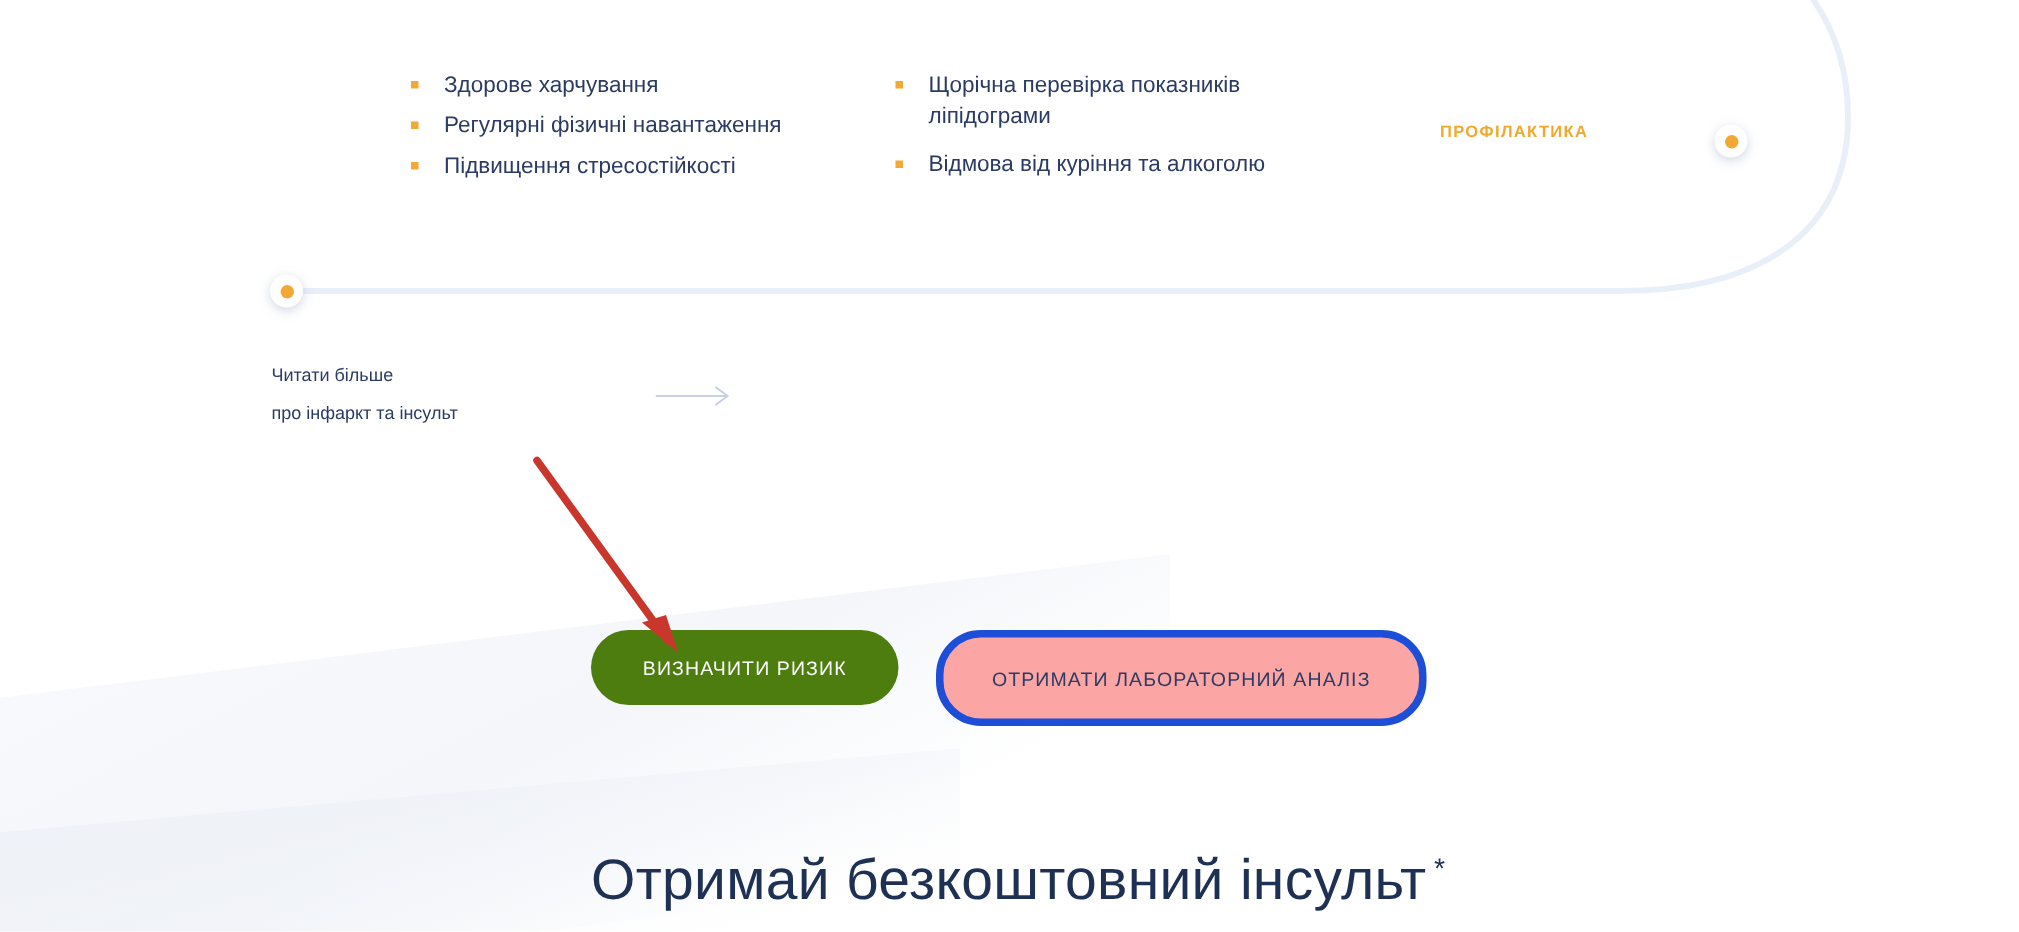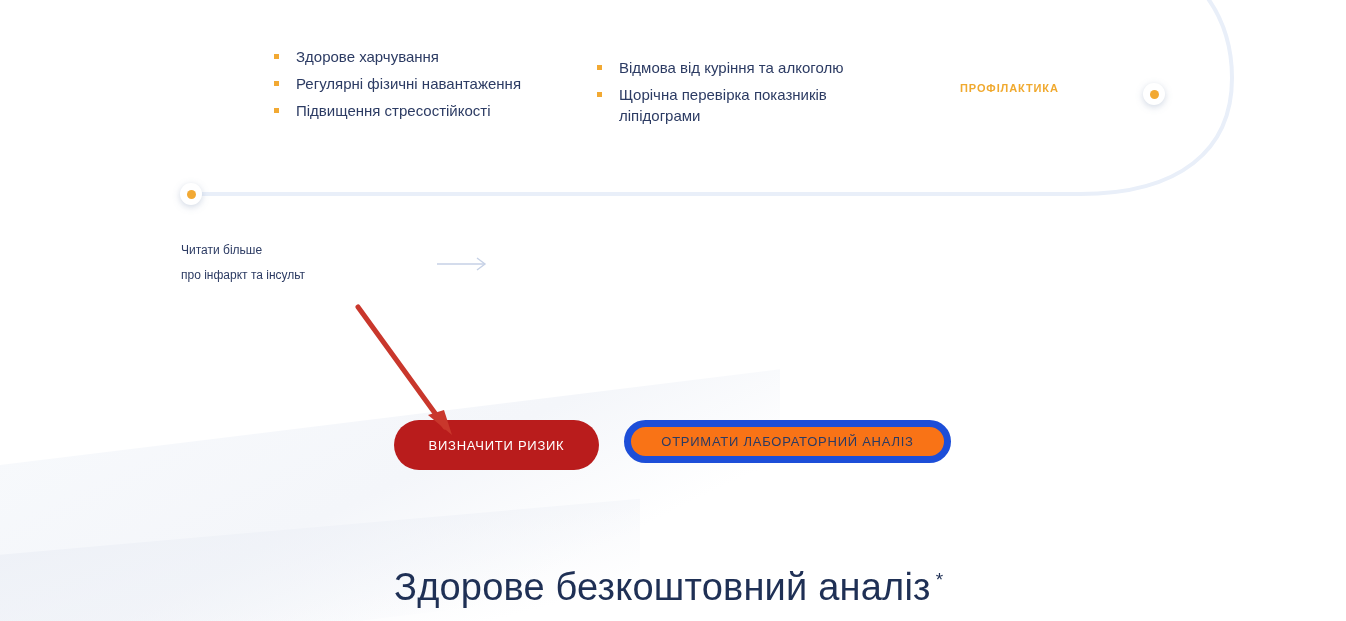--- a/index.html
+++ b/index.html
@@ -138,32 +138,32 @@
     font-size: 13px;
     letter-spacing: 0.75px;
     box-sizing: border-box;
     cursor: pointer;
   }
   .btn-primary {
     left: 394px;
     top: 420px;
     width: 205px;
     height: 50px;
-    background: #b91c1c;
+    background: #4d7c0f;
     color: #ffffff;
     border: none;
   }
   .btn-secondary {
     left: 624px;
     top: 420px;
     width: 327px;
-    height: 43px;
-    background: #f97316;
+    height: 64px;
+    background: #fca5a5;
     color: #2c3b63;
-    border: 7px solid #1d4ed8;
+    border: 5px solid #1d4ed8;
   }
 
   
   .annotation {
     position: absolute;
     left: 340px;
     top: 295px;
     width: 140px;
     height: 145px;
     pointer-events: none;
@@ -210,40 +210,40 @@
     <span class="bullet-dot"></span>
     <span class="bullet-text">Регулярні фізичні навантаження</span>
   </div>
   <div class="bullet-row">
     <span class="bullet-dot"></span>
     <span class="bullet-text">Підвищення стресостійкості</span>
   </div>
 </div>
 
 <div class="list list-col2">
+  <div class="bullet-row">
+    <span class="bullet-dot"></span>
+    <span class="bullet-text">Щорічна перевірка показників ліпідограми</span>
+  </div>
   <div class="bullet-row" style="margin-top:11px;">
     <span class="bullet-dot"></span>
     <span class="bullet-text">Відмова від куріння та алкоголю</span>
-  </div>
-  <div class="bullet-row">
-    <span class="bullet-dot"></span>
-    <span class="bullet-text">Щорічна перевірка показників ліпідограми</span>
   </div>
 </div>
 
 <div class="readmore">Читати більше
 про інфаркт та інсульт</div>
 <svg class="readmore-arrow" viewBox="0 0 52 18">
   <line x1="0" y1="9" x2="47" y2="9" stroke="#c6d1e6" stroke-width="1.4"></line>
   <polyline points="40,3 48,9 40,15" fill="none" stroke="#c6d1e6" stroke-width="1.4"></polyline>
 </svg>
 
 <div class="btn btn-primary">ВИЗНАЧИТИ РИЗИК</div>
 <div class="btn btn-secondary">ОТРИМАТИ ЛАБОРАТОРНИЙ АНАЛІЗ</div>
 
 <svg class="annotation" viewBox="0 0 140 145">
   <line x1="18" y1="12" x2="105" y2="132" stroke="#c9372c" stroke-width="5" stroke-linecap="round"></line>
   <polygon points="112,140 88,120 104,115" fill="#c9372c"></polygon>
 </svg>
 
 <div class="bottom-heading">
-  <span>Здорове безкоштовний аналіз</span><span class="star">*</span>
+  <span>Отримай безкоштовний інсульт</span><span class="star">*</span>
 </div>
 
 </body></html>

